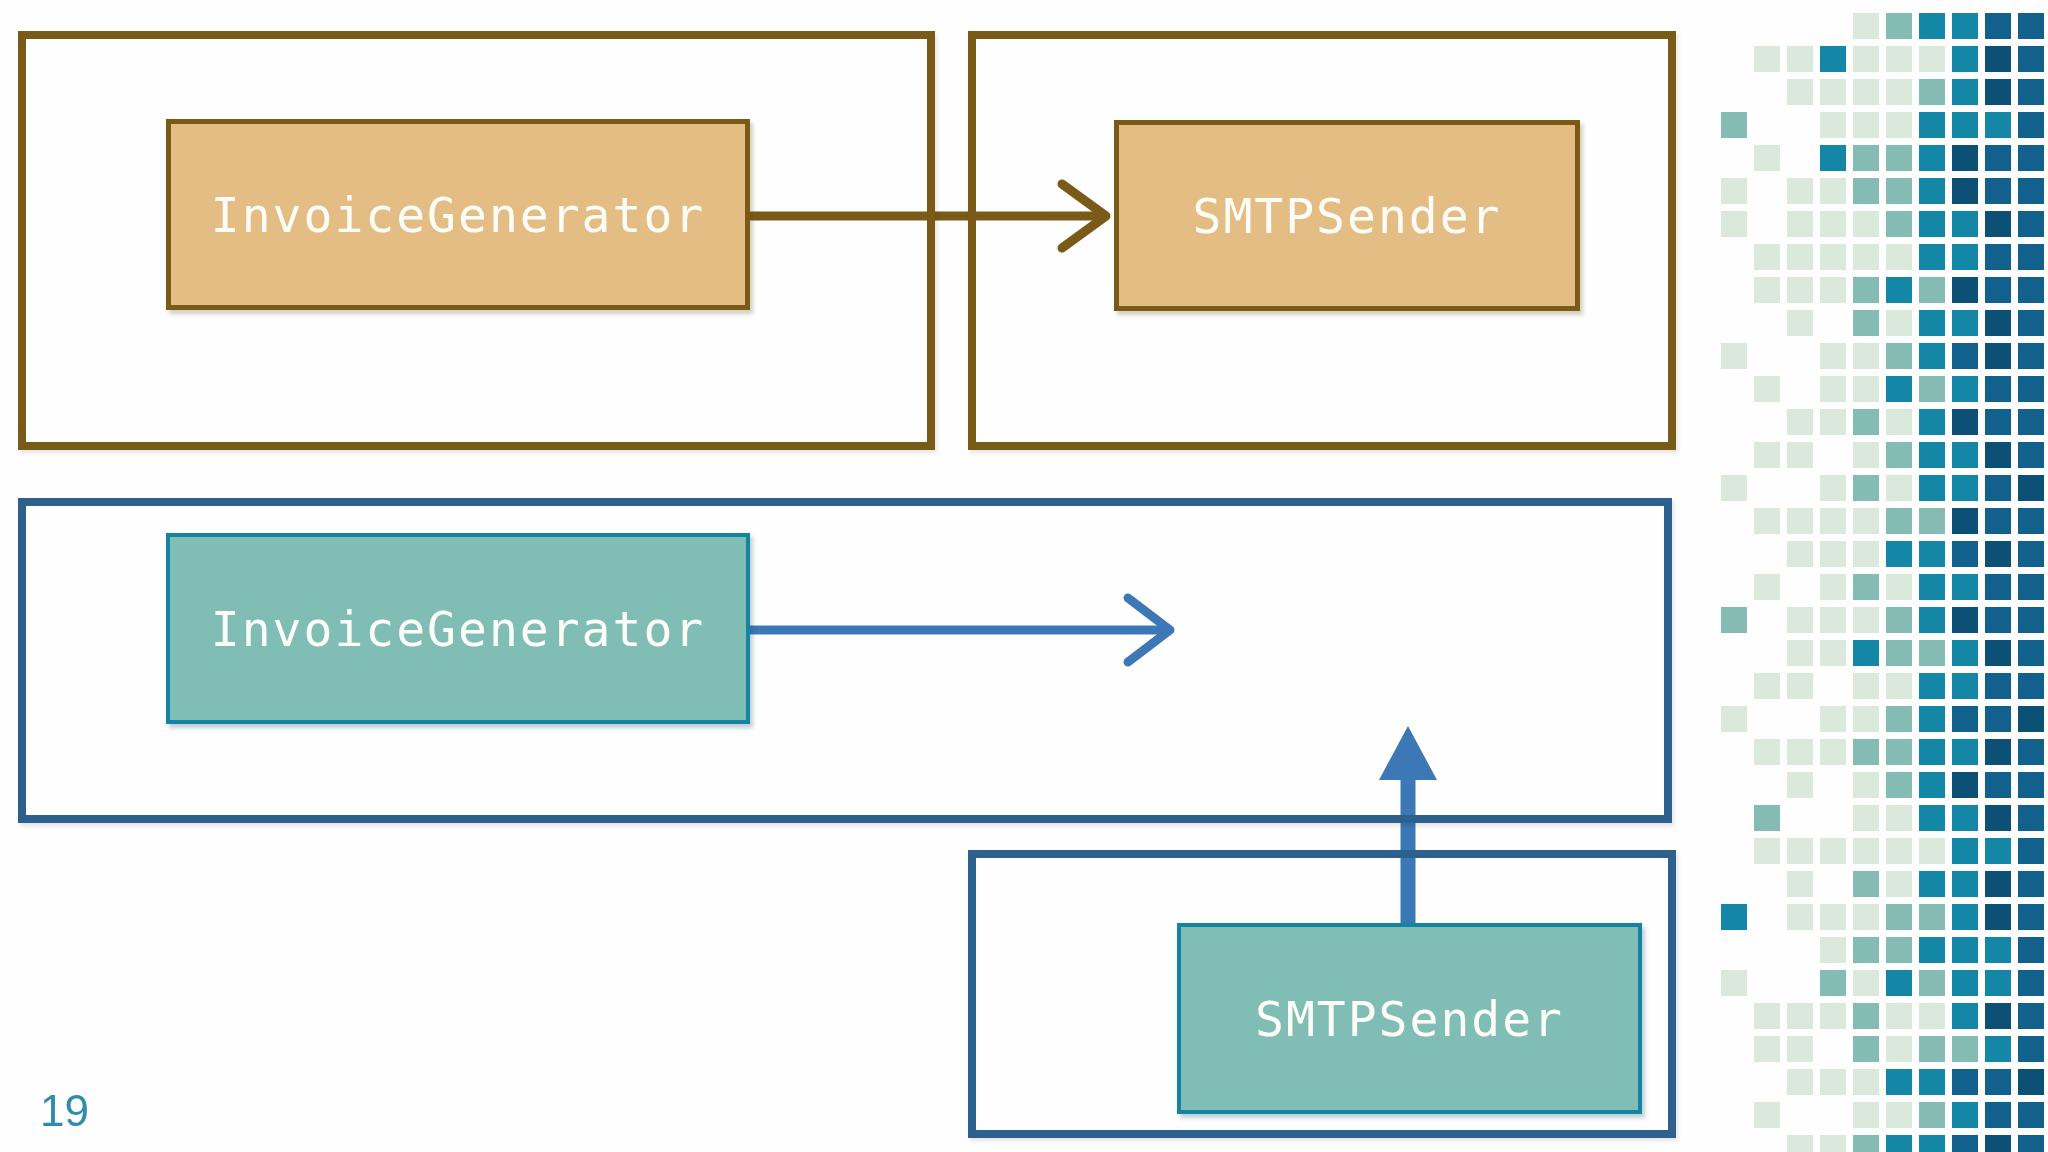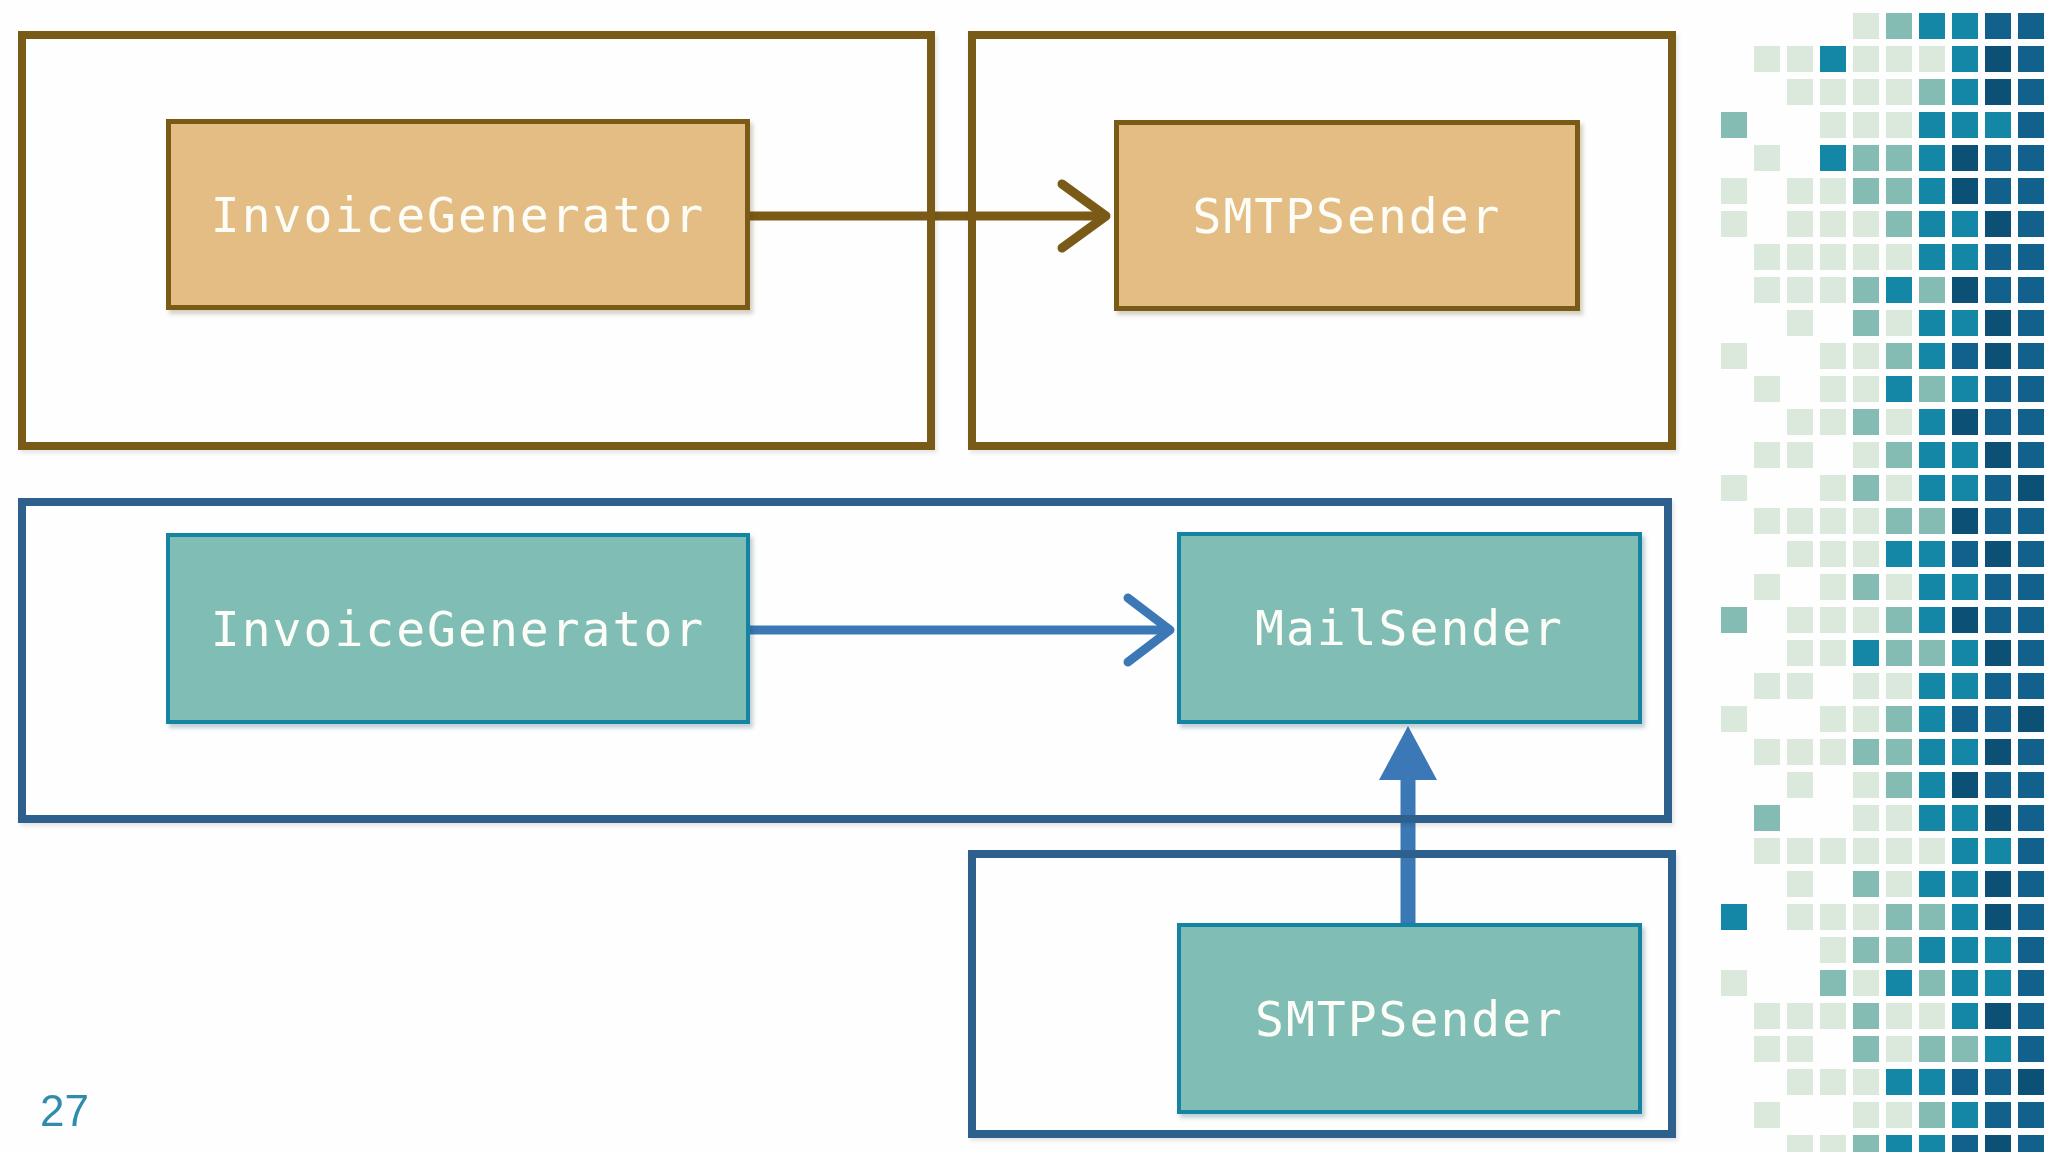--- a/index.html
+++ b/index.html
@@ -478,22 +478,19 @@
   <div class="box tan box-before-smtp">
     <span>SMTPSender</span>
   </div>
 
   <div class="container blue container-after-main"></div>
   <div class="container blue container-after-sub"></div>
 
   <div class="box teal box-after-invoice">
     <span>InvoiceGenerator</span>
   </div>
-  <div class="box teal box-after-mail">
-    <span>MailSender</span>
-  </div>
   <div class="box teal box-after-smtp">
     <span>SMTPSender</span>
   </div>
 
-  <div class="page-number">27</div>
+  <div class="page-number">19</div>
 
 </div>
 
 </body></html>

